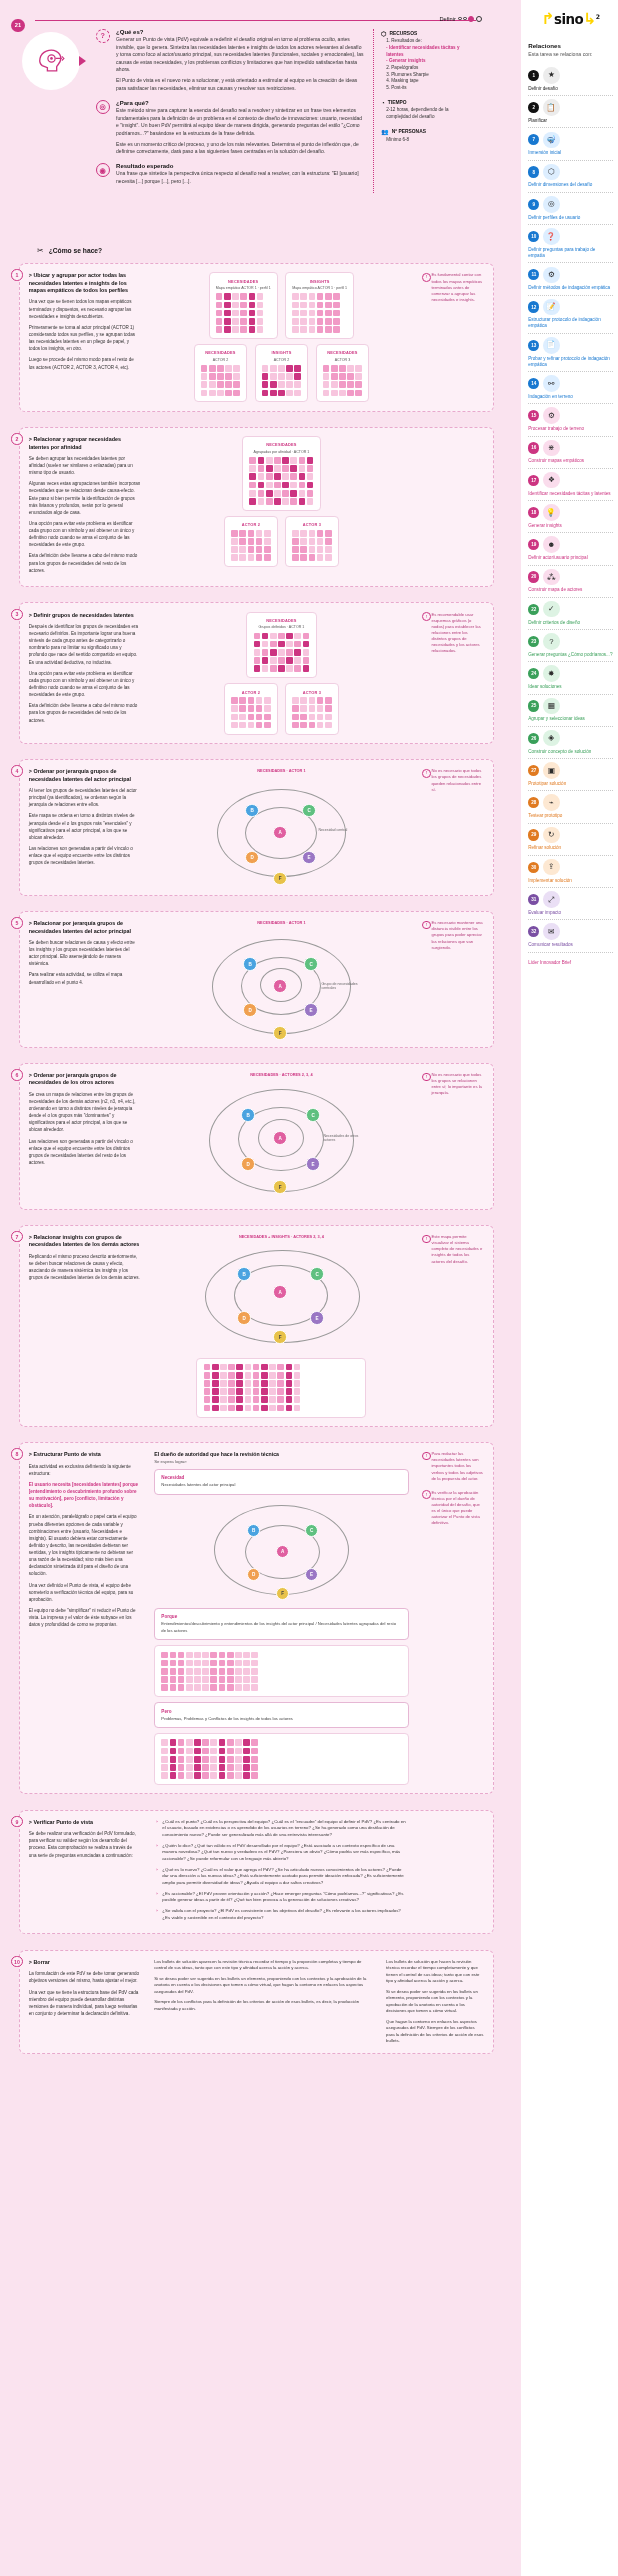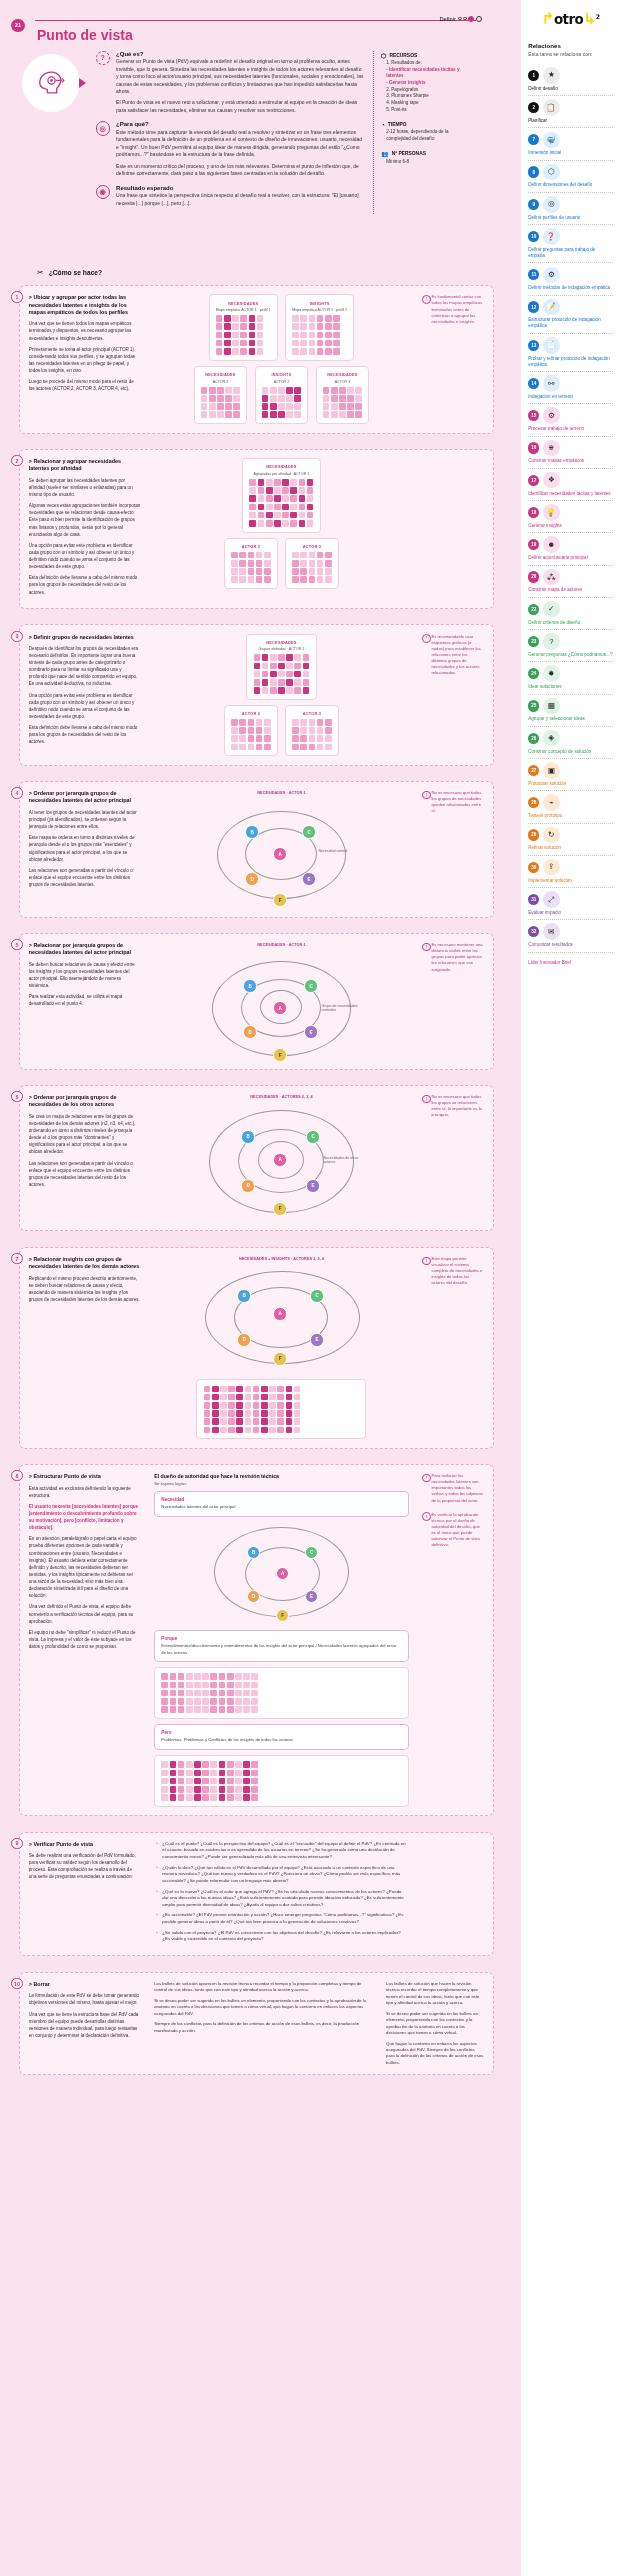--- a/index.html
+++ b/index.html
@@ -175,21 +175,20 @@
         <span>Definir</span>
         <span class="phase-dots">
           <span class="pd"></span>
           <span class="pd"></span>
           <span class="pd on big"></span>
           <span class="pd big"></span>
         </span>
       </div>
 
       <div class="title">
-        <div class="t2">Punto de vista</div>
       </div>
 
       <div class="hero">
         <div class="hero-circle">
           <svg width="32" height="32" viewBox="0 0 62 62" aria-hidden="true">
             <path d="M14 40 C6 34 8 18 22 12 C36 6 50 14 50 26 C50 34 44 38 42 42 L42 50 L24 50 L24 44 Z" fill="none" stroke="#cc3481" stroke-width="2.6"></path>
             <circle cx="32" cy="26" r="7" fill="none" stroke="#cc3481" stroke-width="2.4"></circle>
             <circle cx="32" cy="26" r="2.6" fill="#cc3481"></circle>
             <path d="M40 26 L52 26 M52 22 L56 26 L52 30" stroke="#cc3481" stroke-width="2.2" fill="none"></path>
           </svg>
@@ -1071,21 +1070,21 @@
           <p style="font-size:4.3px;line-height:1.5;color:#333;">Que hagan la contorno en enlaces los aspectos asegurados del PdV. Siempre de los conflictos para la definición de los criterios de acción de esos bullets.</p>
         </div>
       </div>
     </div>
 
   </div>
 
   <div class="rail">
     <div class="rail-logo">
       <span class="logo-mark">
-        <span class="arc-l">↱</span><span>otro</span><span class="arc-r">↳</span><sup>2</sup>
+        <span class="arc-l">↱</span><span>sino</span><span class="arc-r">↳</span><sup>2</sup>
       </span>
     </div>
     <h3>Relaciones</h3>
     <div class="sub">Esta tarea se relaciona con:</div>
     <div id="rel-list">
         <div class="rel-item c-black">
           <div class="rel-top">
             <div class="rel-num">1</div>
             <div class="rel-ico">★</div>
           </div>

